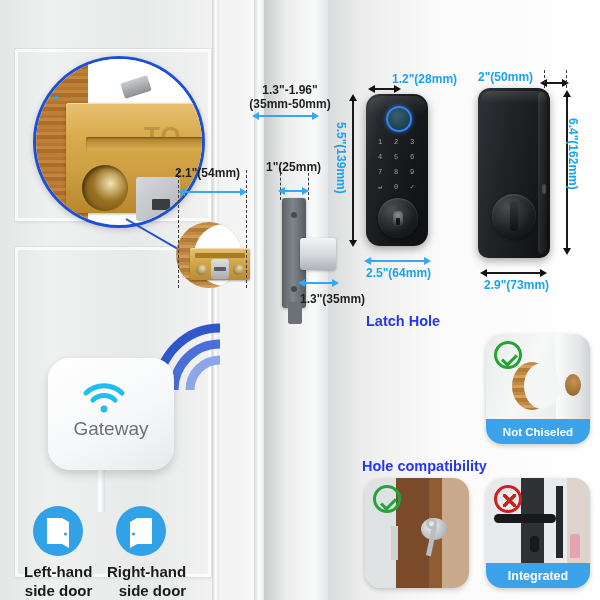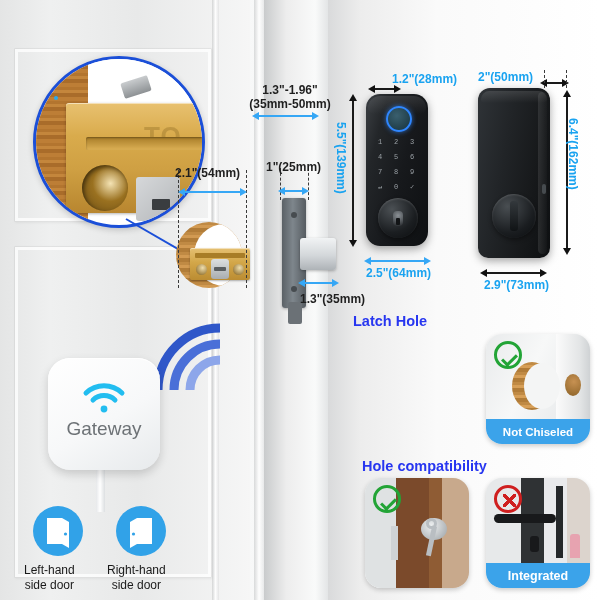--- a/index.html
+++ b/index.html
@@ -122,30 +122,30 @@
   .thumb{position:absolute;left:14px;top:106px;width:44px;height:44px;border-radius:50%;
     background:radial-gradient(circle at 35% 28%,#494e52,#1a1d20 62%,#0a0c0e 100%);
     box-shadow:inset 0 1px 2px rgba(255,255,255,.16),0 2px 4px rgba(0,0,0,.4);}
   .thumb:after{content:"";position:absolute;left:18px;top:7px;width:8px;height:30px;border-radius:3px;
     background:linear-gradient(180deg,#33383c,#101315);}
   .side-port{position:absolute;right:4px;top:96px;width:4px;height:10px;border-radius:2px;background:#464b4f;}
 
   
   .gateway{position:absolute;left:48px;top:358px;width:112px;height:112px;border-radius:22px;
     background:linear-gradient(150deg,#ffffff 0%,#f7f8f9 55%,#e7eaec 100%);
-    box-shadow:0 4px 10px rgba(0,0,0,.16), inset 0 1px 0 #fff;}
+    box-shadow:0 4px 10px rgba(0,0,0,.16), inset 0 1px 0 #fff;padding-left:14px;}
   .gw-label{position:absolute;left:0;right:0;top:60px;text-align:center;font-size:19px;color:#6d7276;}
   .gw-led{position:absolute;left:54px;top:96px;width:4px;height:4px;border-radius:50%;background:#2aa9ef;}
   .gw-plug{position:absolute;left:96px;top:462px;width:9px;height:50px;
     background:linear-gradient(90deg,#e6e8ea,#ffffff 45%,#dcdfe1);}
   .wifi-big{position:absolute;left:152px;top:322px;width:74px;height:74px;}
 
   
   .hand-ico{position:absolute;width:50px;height:50px;border-radius:50%;background:#31a2e8;}
-  .hand-cap{position:absolute;font-size:12px;font-weight:normal;color:#1a1a1a;line-height:1.25;text-align:center;}
+  .hand-cap{position:absolute;font-size:15px;font-weight:bold;color:#1a1a1a;line-height:1.25;text-align:right;}
 
   
   .sec-head{position:absolute;font-size:14.5px;font-weight:bold;color:#2736f0;white-space:nowrap;}
   .card{position:absolute;width:104px;height:110px;border-radius:16px;overflow:hidden;
     background:linear-gradient(115deg,#e9ebec 0%,#f7f8f8 40%,#dfe2e4 100%);
     box-shadow:0 2px 5px rgba(0,0,0,.2);}
   .card .cap{position:absolute;left:0;right:0;bottom:0;height:25px;background:#3ba3ea;color:#fff;
     font-size:12.5px;font-weight:bold;display:flex;align-items:center;justify-content:center;}
   .card .cap.sm{font-size:11.5px;}
   .badge{position:absolute;left:8px;top:7px;width:28px;height:28px;border-radius:50%;
@@ -332,21 +332,21 @@
   </div>
   <div class="hand-cap" style="left:24px;top:563px;">
     <div>Left-hand</div>
     <div>side door</div>
   </div>
   <div class="hand-cap" style="left:107px;top:563px;">
     <div>Right-hand</div>
     <div>side door</div>
   </div>
 
-  <div class="sec-head" style="left:353px;top:313px;">Latch Hole</div>
+  <div class="sec-head" style="left:366px;top:313px;">Latch Hole</div>
 
 
   <div class="card" style="left:486px;top:334px;">
     <div class="door-edge-strip" style="left:70px;width:34px;"></div>
     <div class="badge"></div>
     <div class="bore" style="left:26px;top:28px;width:40px;height:48px;">
       <div class="cut" style="left:12px;top:1px;width:36px;height:46px;"></div>
     </div>
     <div style="position:absolute;left:79px;top:40px;width:16px;height:22px;border-radius:50%;background:radial-gradient(circle at 55% 35%,#c79152,#8a6126);"></div>
     <div class="cap sm">Not Chiseled</div>

